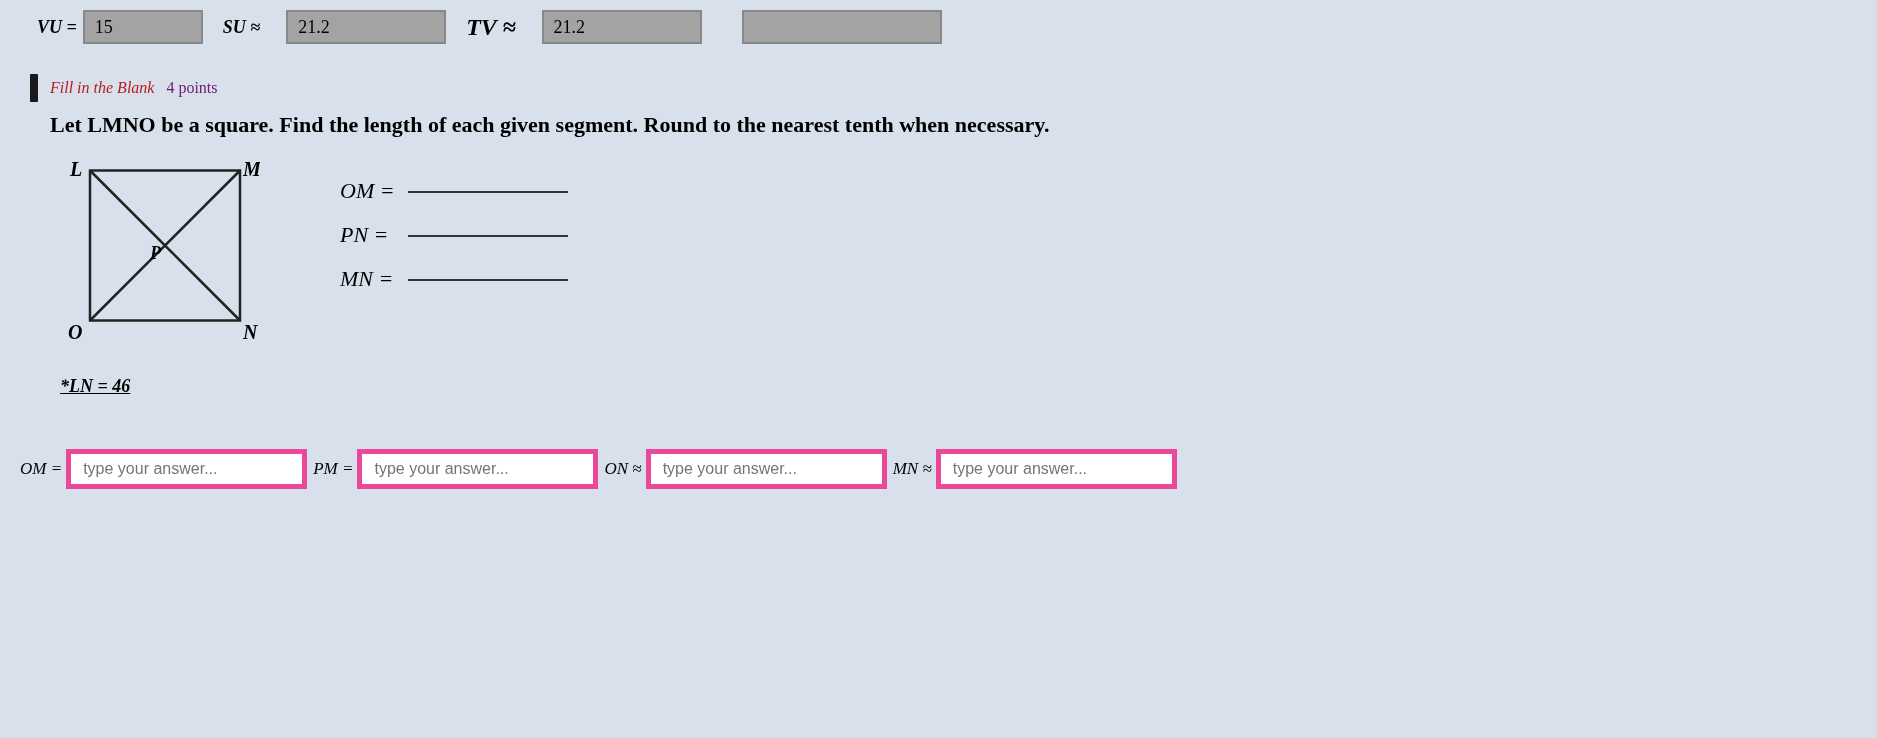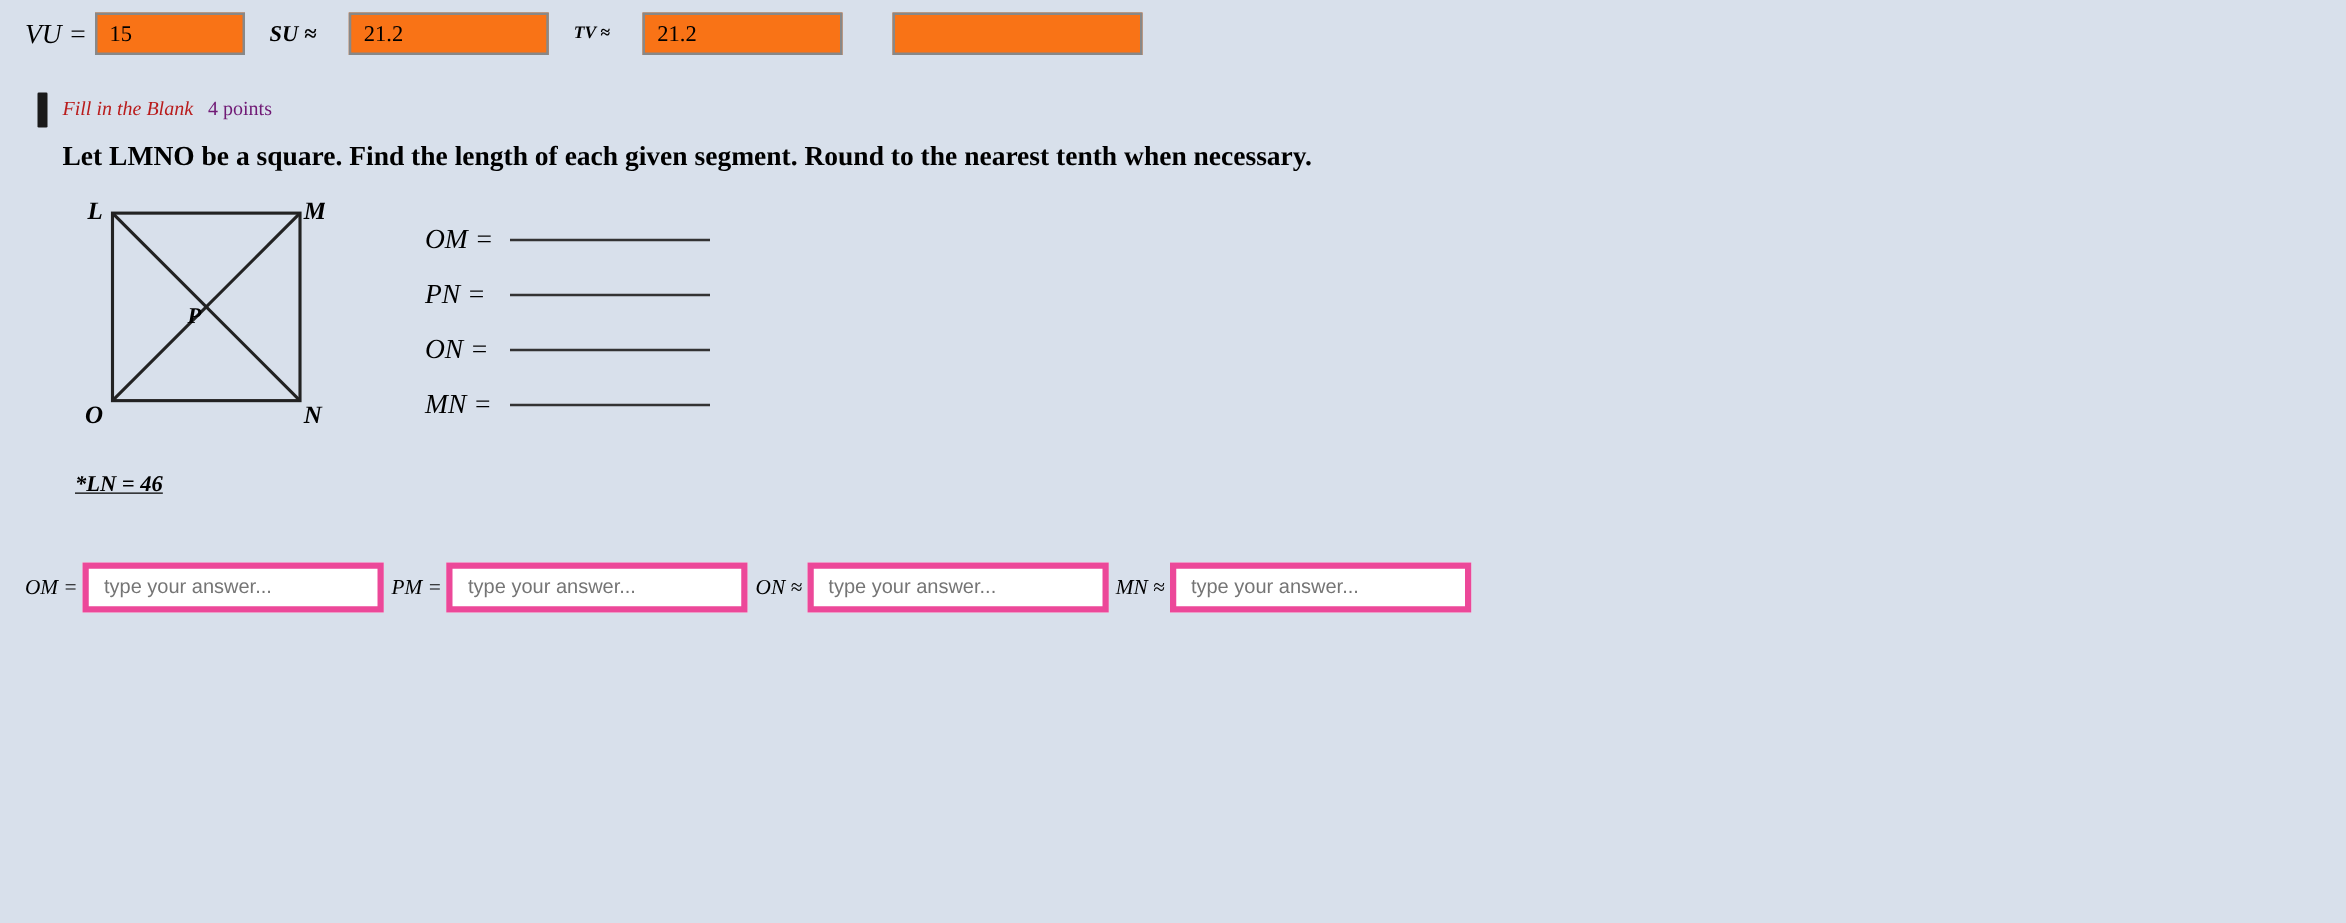--- a/index.html
+++ b/index.html
@@ -32,21 +32,21 @@
     .answer-field {
       display: flex;
       align-items: center;
       gap: 6px;
       font-size: 18px;
       font-weight: 500;
     }
 
     .answer-box {
       border: 2px solid #888;
-      background: #f97316;
+      background: #a3a3a3;
       padding: 4px 10px;
       min-width: 120px;
       font-size: 18px;
       font-family: 'Times New Roman', Times, serif;
       height: 34px;
       display: flex;
       align-items: center;
     }
 
     .answer-box-wide {
@@ -184,35 +184,35 @@
       outline: none;
     }
   </style>
 </head>
 <body>
 
 <div class="page">
 
   <div class="top-bar">
     <div class="answer-field">
-      <span style="font-size:22px; font-style:italic; font-weight:normal;">VU =</span>
+      <span style="font-size:18px; font-style:italic; font-weight:bold;margin-left:17px;">VU =</span>
       <div class="answer-box">
         <span>15</span>
       </div>
     </div>
 
     <div class="answer-field">
       <span style="font-size:18px; font-style:italic; font-weight:bold;">SU ≈</span>
       <div class="answer-box answer-box-wide">
         <span>21.2</span>
       </div>
     </div>
 
     <div class="answer-field">
-      <span style="font-size:14px; font-style:italic; font-weight:bold;">TV ≈</span>
+      <span style="font-size:24px; font-style:italic; font-weight:bold;">TV ≈</span>
       <div class="answer-box answer-box-wide">
         <span>21.2</span>
       </div>
     </div>
 
     <div class="answer-box answer-box-wide" style="min-width:200px;"></div>
   </div>
 
   <div class="question-section">
 
@@ -250,24 +250,20 @@
       <div class="equations-area">
         <div class="equation-line">
           <span class="eq-label">OM =</span>
           <span class="eq-underline"></span>
         </div>
         <div class="equation-line">
           <span class="eq-label">PN =</span>
           <span class="eq-underline"></span>
         </div>
         <div class="equation-line">
-          <span class="eq-label">ON =</span>
-          <span class="eq-underline"></span>
-        </div>
-        <div class="equation-line">
           <span class="eq-label">MN =</span>
           <span class="eq-underline"></span>
         </div>
       </div>
 
     </div>
 
   </div>
 
   <div class="answer-row">

